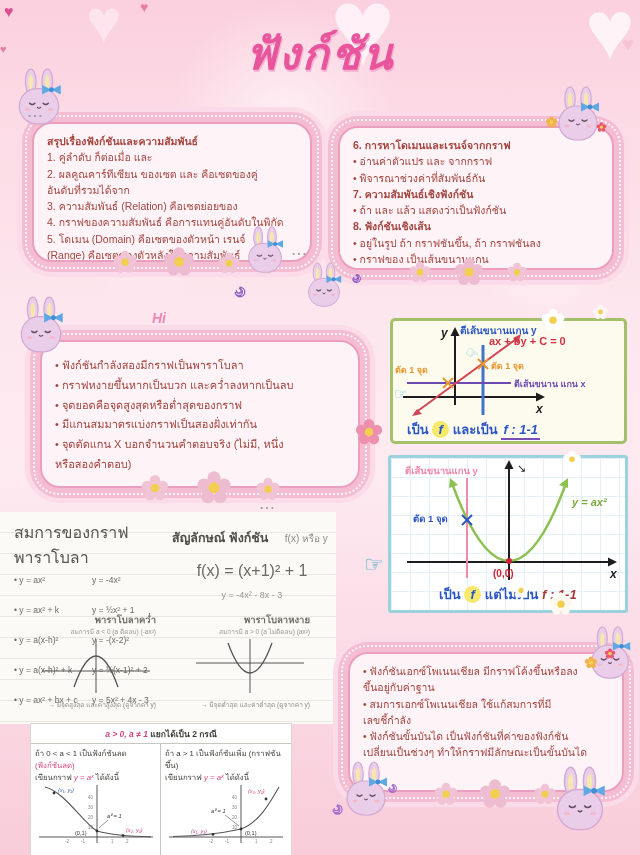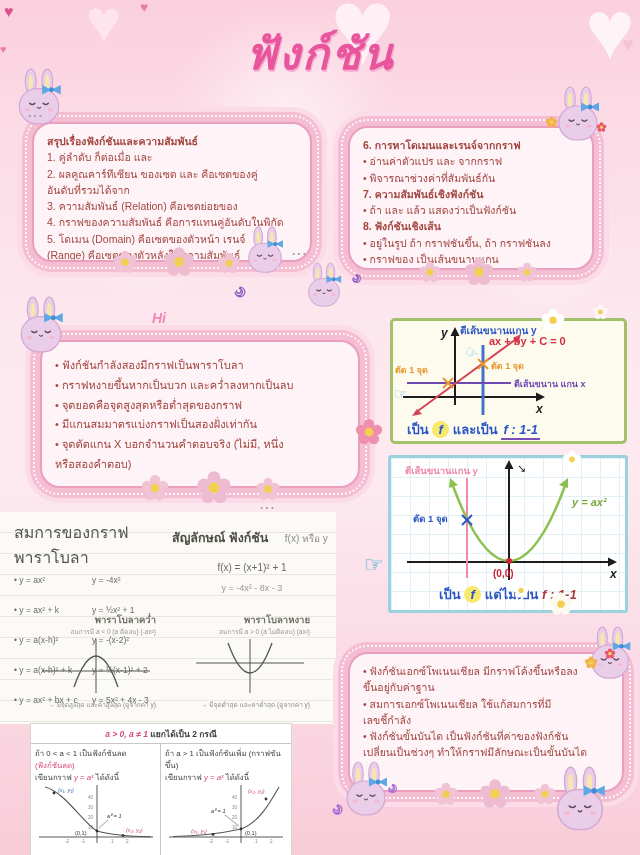--- a/index.html
+++ b/index.html
@@ -127,21 +127,21 @@
         <use href="#daisy"></use>
       </svg>
     <svg class="deco" style="left:140px;bottom:-8px;width:34px;height:34px;color:#eebcd0" viewBox="0 0 24 24">
         <use href="#daisy"></use>
       </svg>
     <svg class="deco" style="left:195px;bottom:-4px;width:24px;height:24px;color:#f0c3d5" viewBox="0 0 24 24">
         <use href="#daisy"></use>
       </svg>
   </div>
 
-  <div class="scallop" style="left:338px;top:116px;width:266px;height:164px">
+  <div class="scallop" style="left:328px;top:116px;width:296px;height:164px">
     <div class="scallop-inner">
       <div class="tl" style="font-weight:bold">6. การหาโดเมนและเรนจ์จากกราฟ</div>
       <div class="tl">• อ่านค่าตัวแปร และ จากกราฟ</div>
       <div class="tl">• พิจารณาช่วงค่าที่สัมพันธ์กัน</div>
       <div class="tl" style="font-weight:bold">7. ความสัมพันธ์เชิงฟังก์ชัน</div>
       <div class="tl">• ถ้า และ แล้ว แสดงว่าเป็นฟังก์ชัน</div>
       <div class="tl" style="font-weight:bold">8. ฟังก์ชันเชิงเส้น</div>
       <div class="tl">• อยู่ในรูป ถ้า กราฟชันขึ้น, ถ้า กราฟชันลง</div>
       <div class="tl">• กราฟของ เป็นเส้นขนานแกน</div>
     </div>
@@ -256,21 +256,21 @@
           <span>y = ½(x-1)² + 2</span>
         <span>• y = ax² + bx + c</span>
           <span>y = 5x² + 4x - 3</span>
       </div>
     </div>
     <div style="position:absolute;left:172px;top:16px;width:160px;text-align:center">
       <div style="text-align:left">
         <span class="sym-title">สัญลักษณ์ ฟังก์ชัน</span>
         <span class="sym-sub">f(x) หรือ y</span>
       </div>
-      <div style="font-size:10px;margin-top:14px;color:#6b6b64">f(x) = (x+1)² + 1</div>
+      <div style="font-size:16px;margin-top:14px;color:#6b6b64">f(x) = (x+1)² + 1</div>
       <div style="font-size:9px;margin-top:10px;color:#9a9a92">y = -4x² - 8x - 3</div>
     </div>
 
     <div class="mini" style="left:24px;top:100px">
       <div class="mt">พาราโบลาคว่ำ</div>
       <div class="ms">สมการมี a &lt; 0 (a ติดลบ) (-ax²)</div>
       <svg width="120" height="58" viewBox="0 0 120 58">
         <line x1="60" y1="2" x2="60" y2="56" stroke="#555" stroke-width="1"></line>
         <line x1="6" y1="34" x2="114" y2="34" stroke="#555" stroke-width="1"></line>
         <path d="M38,50 Q60,-12 82,50" fill="none" stroke="#555" stroke-width="1.3"></path>

